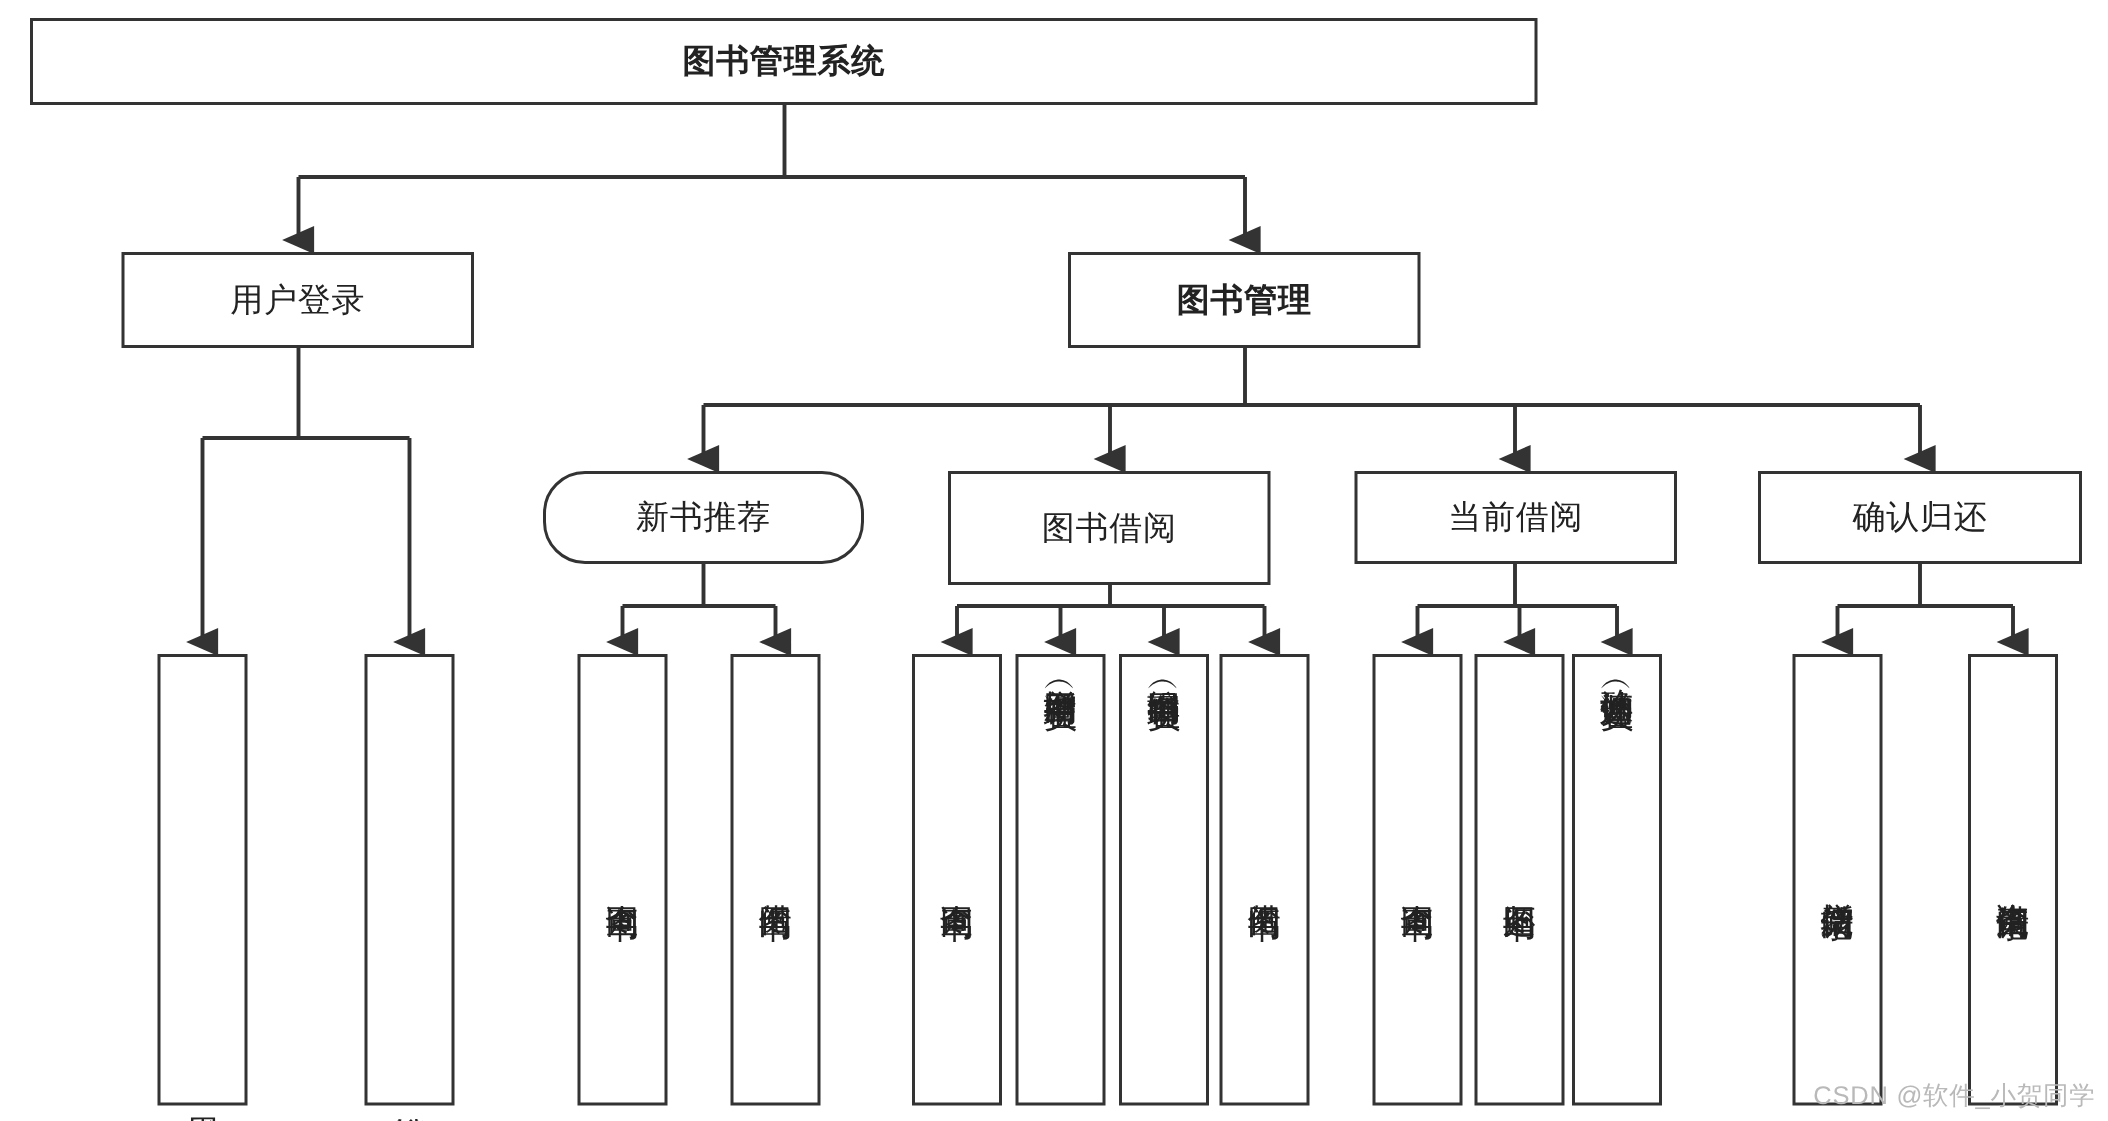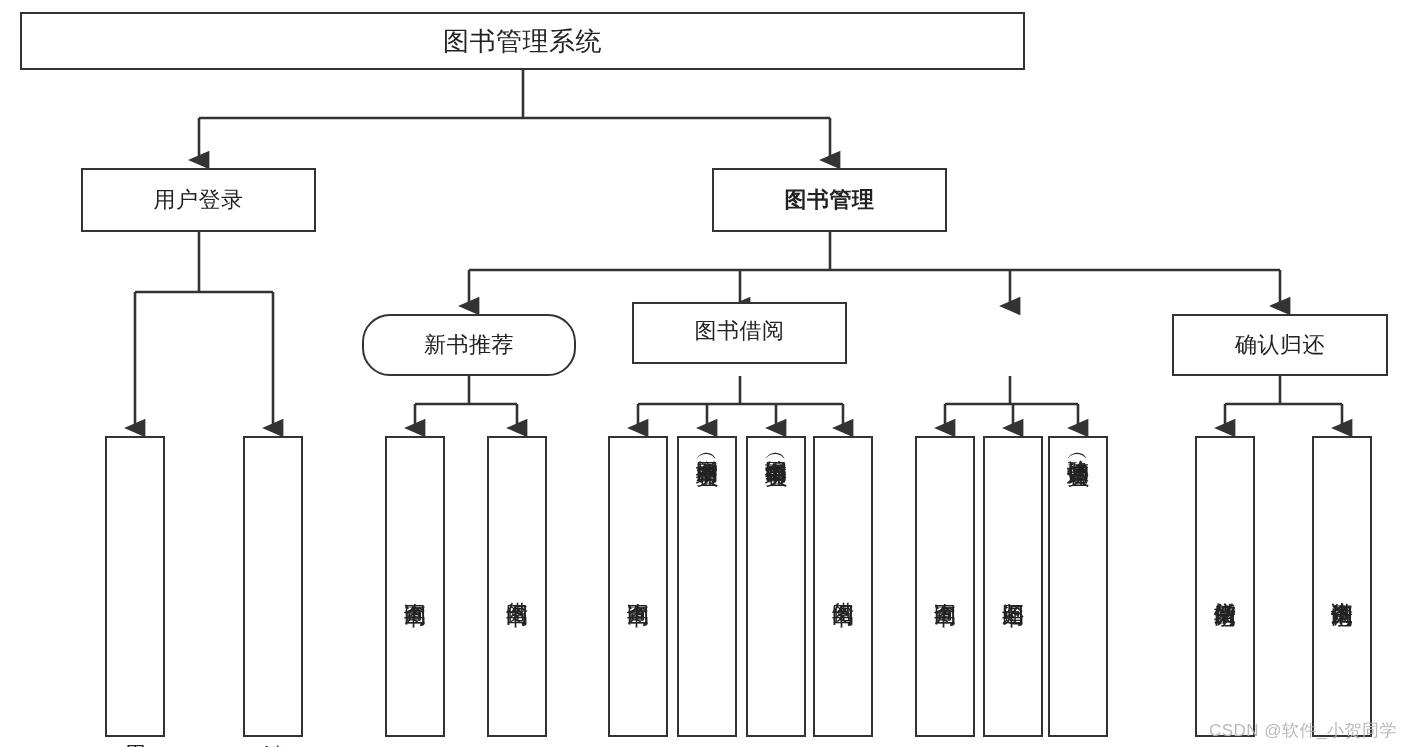--- a/index.html
+++ b/index.html
@@ -42,21 +42,22 @@
     text-align: center;
     line-height: 1.16;
     white-space: nowrap;
   }
   
   .node.h .label {
     font-size: 22px;
     letter-spacing: 0.5px;
   }
   .node.root .label {
-    font-size: 26px;
+    font-size: 22px;
+    font-weight: bold;
   }
   
   .node.v {
     align-items: center;
     justify-content: center;
     padding: 4px 0;
   }
   .node.v .label {
     writing-mode: vertical-rl;
     text-orientation: upright;
@@ -145,22 +146,25 @@
   <div class="node h" style="left:81px; top:168px; width:235px; height:64px;">
     <span class="label">用户登录</span>
   </div>
   <div class="node h" style="left:712px; top:168px; width:235px; height:64px;font-weight:bold;">
     <span class="label">图书管理</span>
   </div>
 
   <div class="node h" style="left:362px; top:314px; width:214px; height:62px;border-radius:28px;">
     <span class="label">新书推荐</span>
   </div>
-  <div class="node h" style="left:632px; top:302px; width:215px; height:62px;font-family:Liberation Mono, monospace;">
+  <div class="node h" style="left:632px; top:314px; width:215px; height:76px;">
     <span class="label">图书借阅</span>
+  </div>
+  <div class="node h" style="left:903px; top:314px; width:215px; height:62px;">
+    <span class="label">当前借阅</span>
   </div>
   <div class="node h" style="left:1172px; top:314px; width:216px; height:62px;">
     <span class="label">确认归还</span>
   </div>
 
   <div class="node v align-bottom" style="left:105px; top:436px; width:60px; height:301px;">
     <span class="label">用户登录</span>
   </div>
   <div class="node v align-bottom" style="left:243px; top:436px; width:60px; height:301px;">
     <span class="label">注销登录</span>

